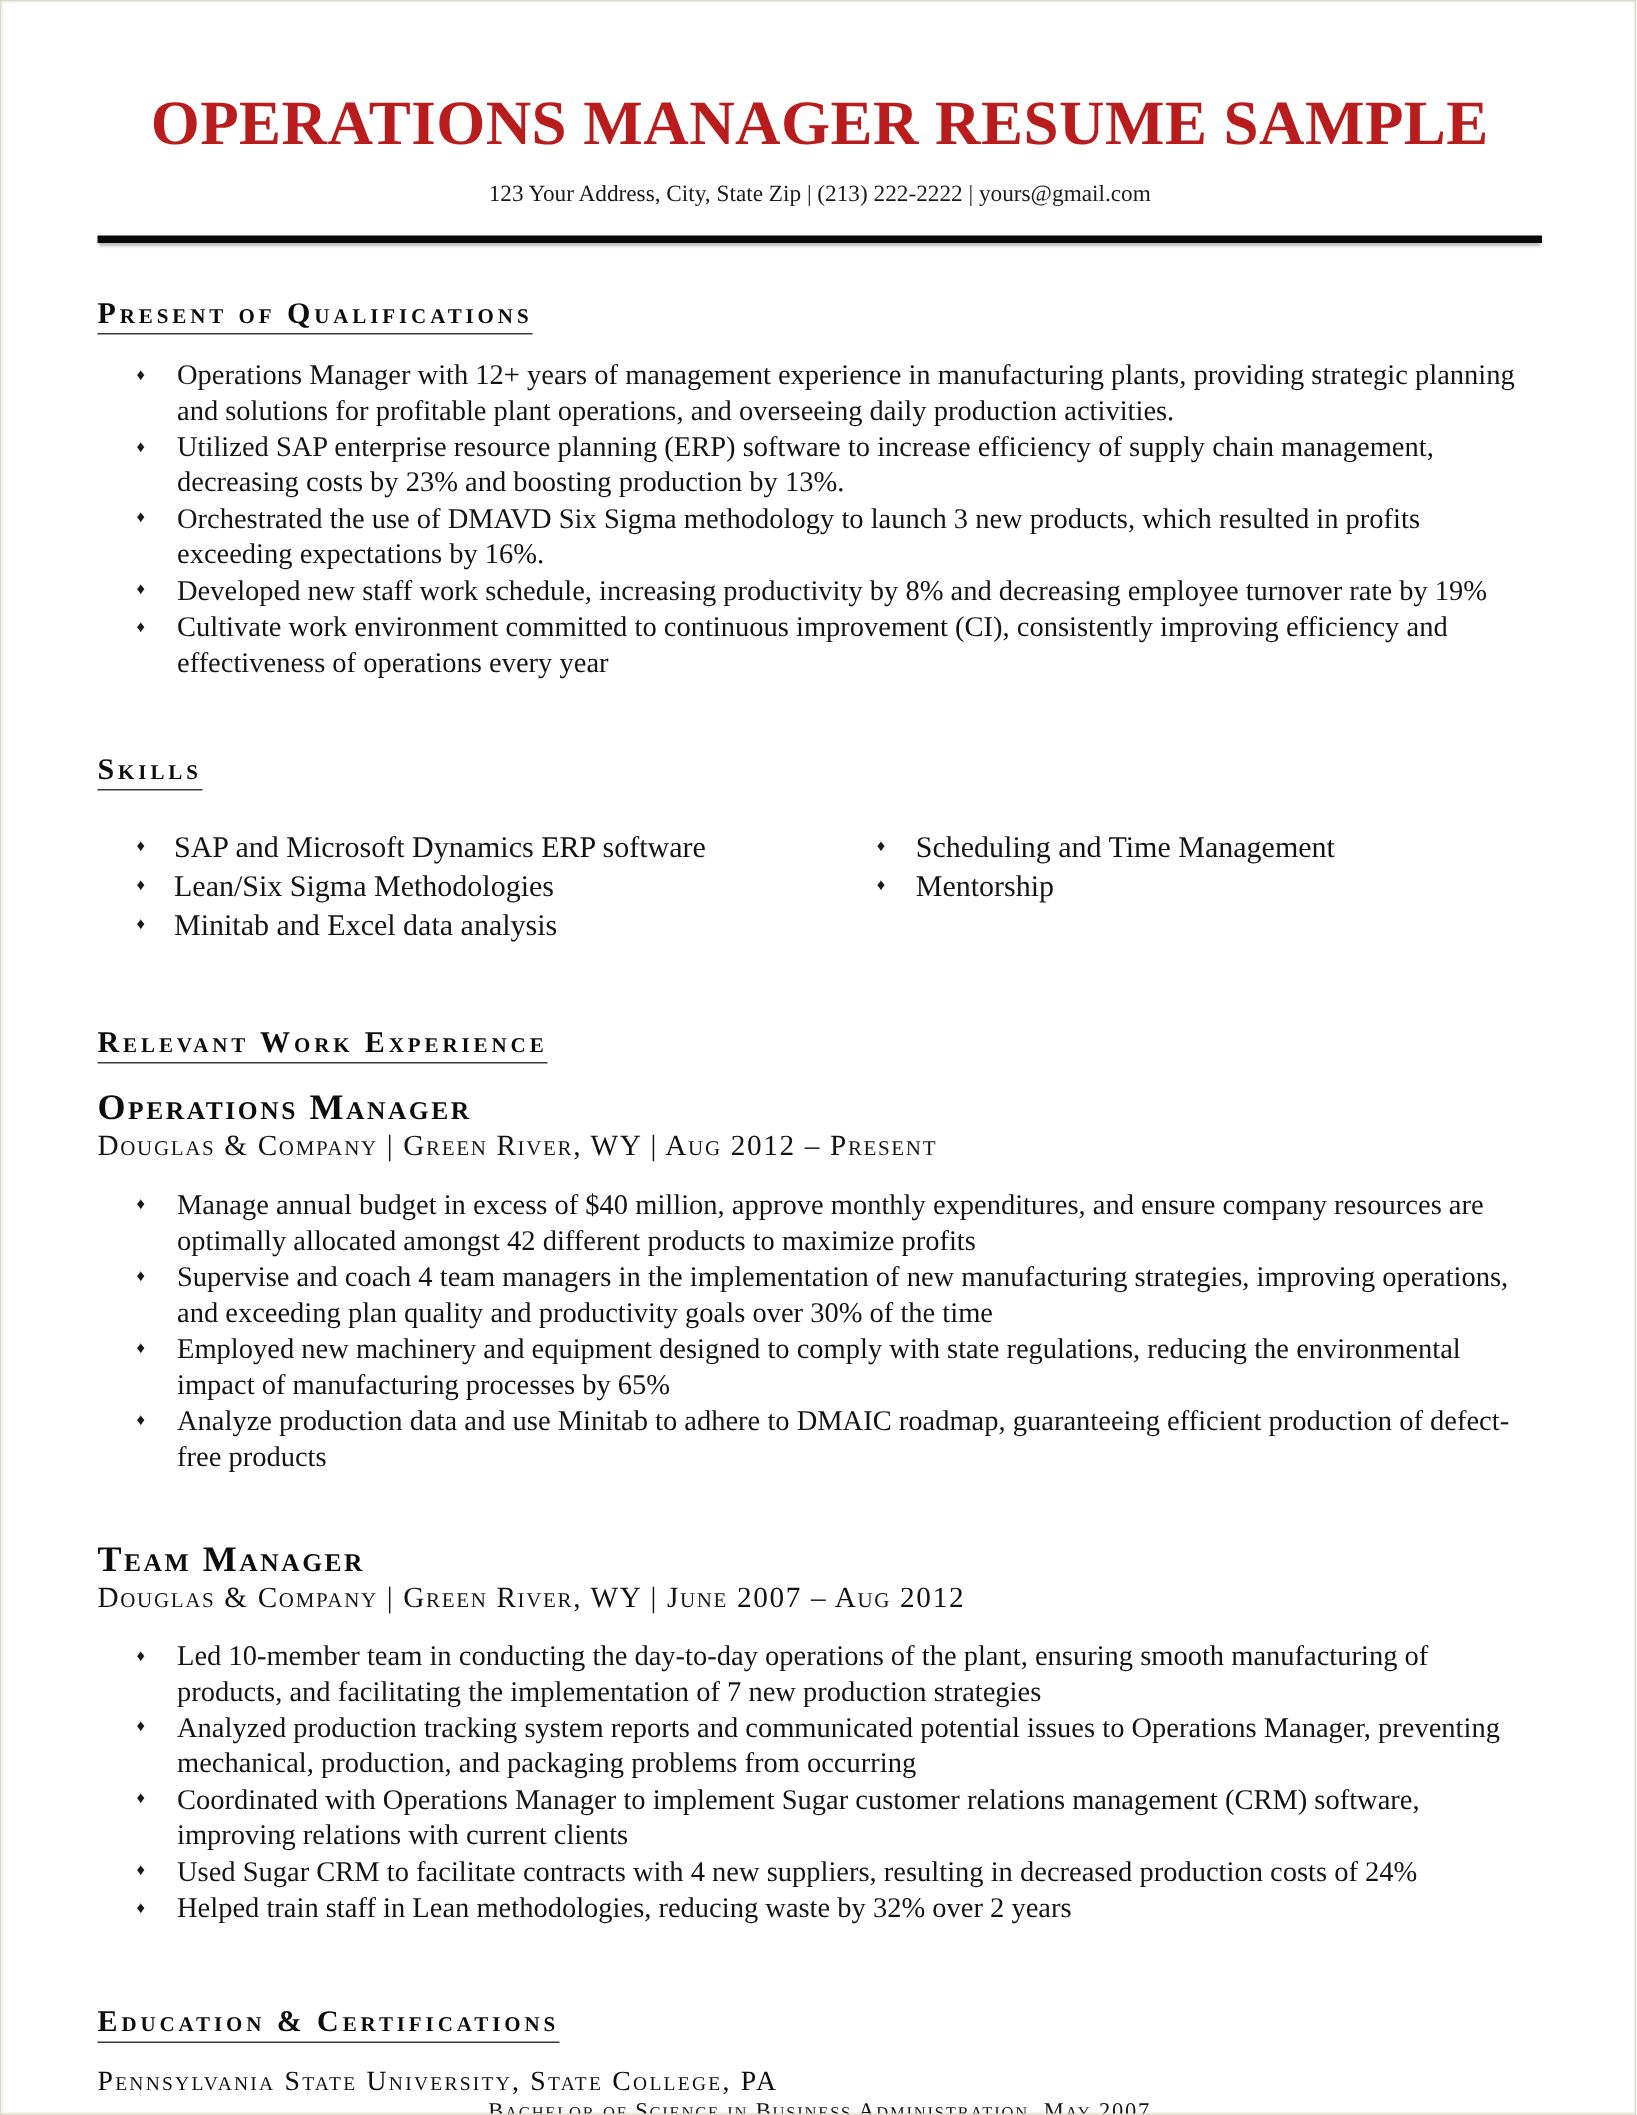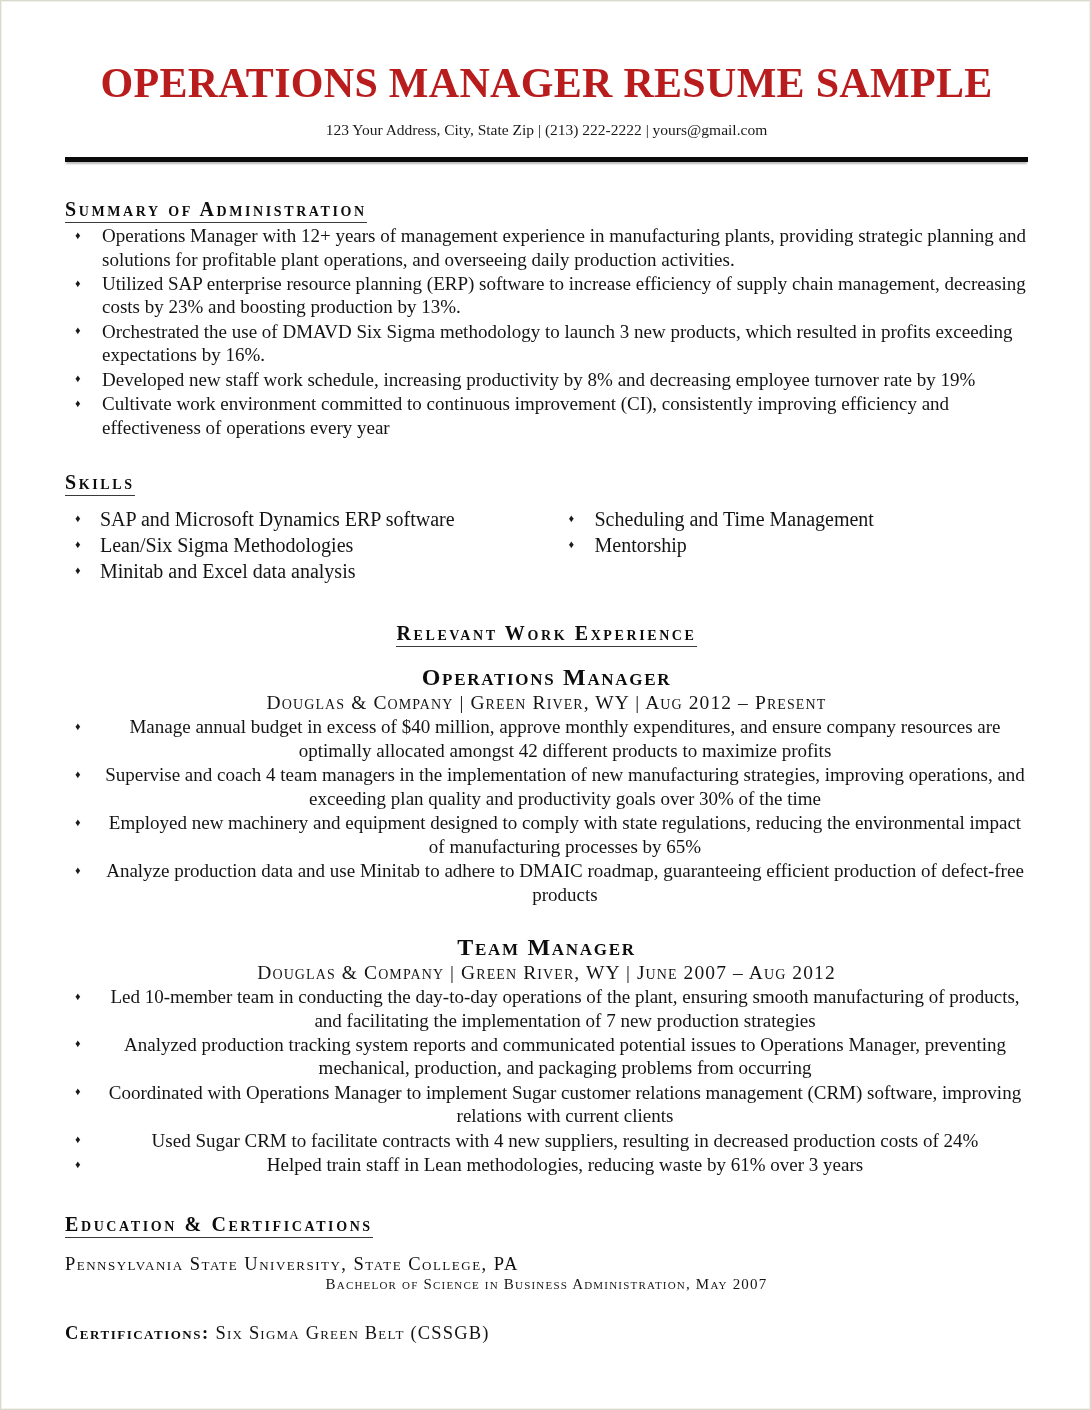--- a/index.html
+++ b/index.html
@@ -69,27 +69,27 @@
     color: #0d0d0d;
     display: inline-block;
     border-bottom: 1.5px solid #3a3a3a;
     padding-bottom: 1px;
   }
   .section-heading-wrap { margin-top: 0; }
 
   
   .sec-summary { padding-top: 36px; }
   .sec-skills  { padding-top: 32px; }
-  .sec-work    { padding-top: 38px; text-align: center; }
+  .sec-work    { padding-top: 38px; }
   .sec-edu     { padding-top: 36px; }
 
   
   ul.bullets {
     list-style: none;
-    margin: 0;
+    margin: 16px;
     padding: 0;
   }
   ul.bullets > li {
     position: relative;
     padding-left: 37px;
     font-size: 19px;
     line-height: 1.235;
     color: #141414;
     margin-top: 1px;
   }
@@ -181,21 +181,21 @@
 <div class="page">
   <div class="page-inner"></div>
   <div class="content">
 
     <h1 class="doc-title">OPERATIONS MANAGER RESUME SAMPLE</h1>
     <p class="contact-line">123 Your Address, City, State Zip | (213) 222-2222 | yours@gmail.com</p>
     <div class="header-rule"></div>
 
     <div class="sec-summary">
       <div class="section-heading-wrap">
-        <h2 class="section-heading">Summary of Administration</h2>
+        <h2 class="section-heading">Present of Qualifications</h2>
       </div>
       <ul class="bullets summary-list">
         <li>Operations Manager with 12+ years of management experience in manufacturing plants, providing strategic planning and solutions for profitable plant operations, and overseeing daily production activities.</li>
         <li>Utilized SAP enterprise resource planning (ERP) software to increase efficiency of supply chain management, decreasing costs by 23% and boosting production by 13%.</li>
         <li>Orchestrated the use of DMAVD Six Sigma methodology to launch 3 new products, which resulted in profits exceeding expectations by 16%.</li>
         <li>Developed new staff work schedule, increasing productivity by 8% and decreasing employee turnover rate by 19%</li>
         <li>Cultivate work environment committed to continuous improvement (CI), consistently improving efficiency and effectiveness of operations every year</li>
       </ul>
     </div>
 
@@ -237,21 +237,21 @@
       </div>
 
       <div class="job">
         <h3 class="job-title">Team Manager</h3>
         <p class="job-meta">Douglas &amp; Company | Green River, WY | June 2007 – Aug 2012</p>
         <ul class="bullets job-bullets">
           <li>Led 10-member team in conducting the day-to-day operations of the plant, ensuring smooth manufacturing of products, and facilitating the implementation of 7 new production strategies</li>
           <li>Analyzed production tracking system reports and communicated potential issues to Operations Manager, preventing mechanical, production, and packaging problems from occurring</li>
           <li>Coordinated with Operations Manager to implement Sugar customer relations management (CRM) software, improving relations with current clients</li>
           <li>Used Sugar CRM to facilitate contracts with 4 new suppliers, resulting in decreased production costs of 24%</li>
-          <li>Helped train staff in Lean methodologies, reducing waste by 61% over 3 years</li>
+          <li>Helped train staff in Lean methodologies, reducing waste by 32% over 2 years</li>
         </ul>
       </div>
     </div>
 
     <div class="sec-edu">
       <div class="section-heading-wrap">
         <h2 class="section-heading">Education &amp; Certifications</h2>
       </div>
       <p class="edu-school">Pennsylvania State University, State College, PA</p>
       <p class="edu-degree">Bachelor of Science in Business Administration, May 2007</p>

